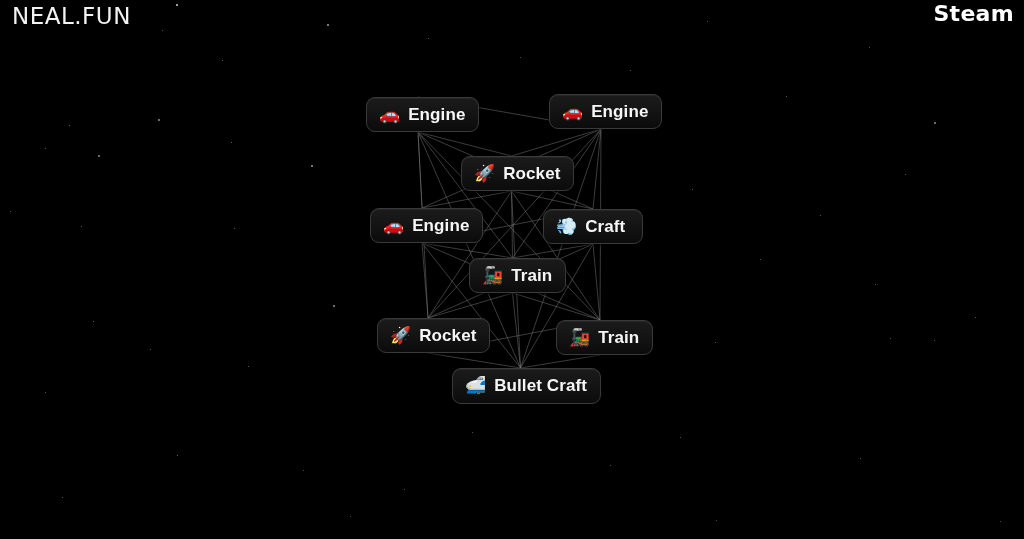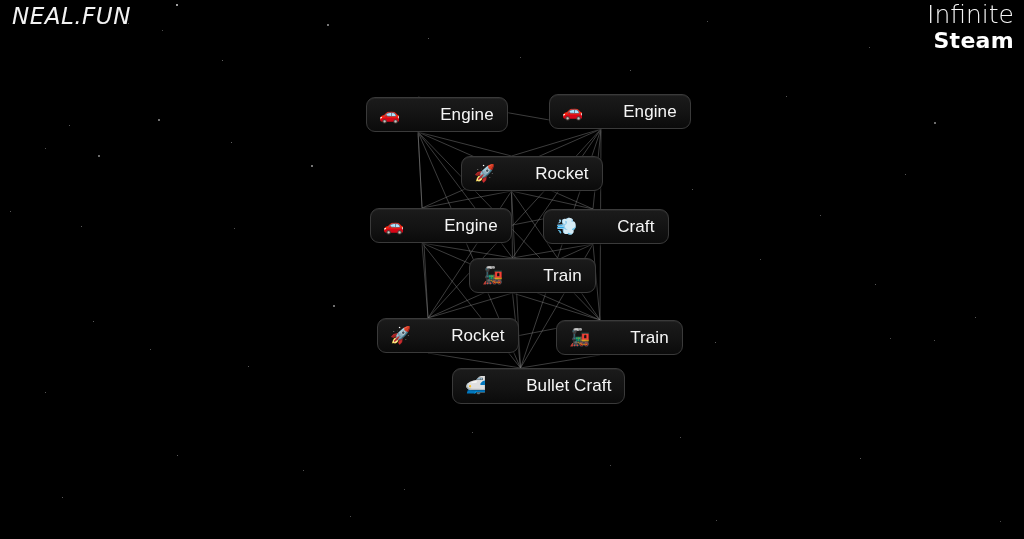--- a/index.html
+++ b/index.html
@@ -33,21 +33,20 @@
   #neal-logo {
     position: absolute;
     left: 12px;
     top: 5px;
     font-family: "DejaVu Sans", sans-serif;
     font-size: 23px;
     letter-spacing: 0.5px;
     color: #f2f2f2;
     font-weight: 400;
     line-height: 1;
-    font-style: italic;
   }
   #game-title {
     position: absolute;
     right: 10px;
     top: 2px;
     text-align: right;
     line-height: 1.06;
   }
   #game-title .t-infinite {
     display: block;
@@ -90,25 +89,24 @@
   }
   .node .emoji {
     font-family: "DejaVu Sans", sans-serif;
     font-size: 17px;
     line-height: 1;
     display: inline-block;
   }
   .node .label {
     font-family: "Liberation Sans", sans-serif;
     font-size: 17px;
-    font-weight: 400;
+    font-weight: 700;
     color: #f6f6f6;
     line-height: 1;
     letter-spacing: 0.1px;
-    margin-left: 32px;
   }
 </style>
 </head>
 <body>
 
 <div id="app">
 
   <div id="starfield">
       <div class="star" style="left: 176px; top: 4px; width: 1.6px; height: 1.6px; opacity: 0.75;"></div>
       <div class="star" style="left: 128px; top: 23px; width: 1.3px; height: 1.3px; opacity: 0.45;"></div>
@@ -193,21 +191,20 @@
       <line x1="512.5" y1="293" x2="600" y2="320" stroke="#8a8a8a" stroke-width="0.8" stroke-opacity="0.55"></line>
       <line x1="512.5" y1="293" x2="520.5" y2="368" stroke="#8a8a8a" stroke-width="0.8" stroke-opacity="0.55"></line>
       <line x1="428" y1="353" x2="600" y2="320" stroke="#8a8a8a" stroke-width="0.8" stroke-opacity="0.55"></line>
       <line x1="428" y1="353" x2="520.5" y2="368" stroke="#8a8a8a" stroke-width="0.8" stroke-opacity="0.55"></line>
       <line x1="600" y1="355" x2="520.5" y2="368" stroke="#8a8a8a" stroke-width="0.8" stroke-opacity="0.55"></line>
     </svg>
 
   <div id="neal-logo">NEAL.FUN</div>
 
   <div id="game-title">
-    <span class="t-infinite">Infinite</span>
     <span class="t-craft">Steam</span>
   </div>
 
   <div id="nodes-layer">
       <div class="node" style="left: 366px; top: 97px; min-width: 104px; height: 35px;">
         <span class="emoji">🚗</span>
         <span class="label">Engine</span>
       </div>
       <div class="node" style="left: 549px; top: 94px; min-width: 104px; height: 35px;">
         <span class="emoji">🚗</span>

